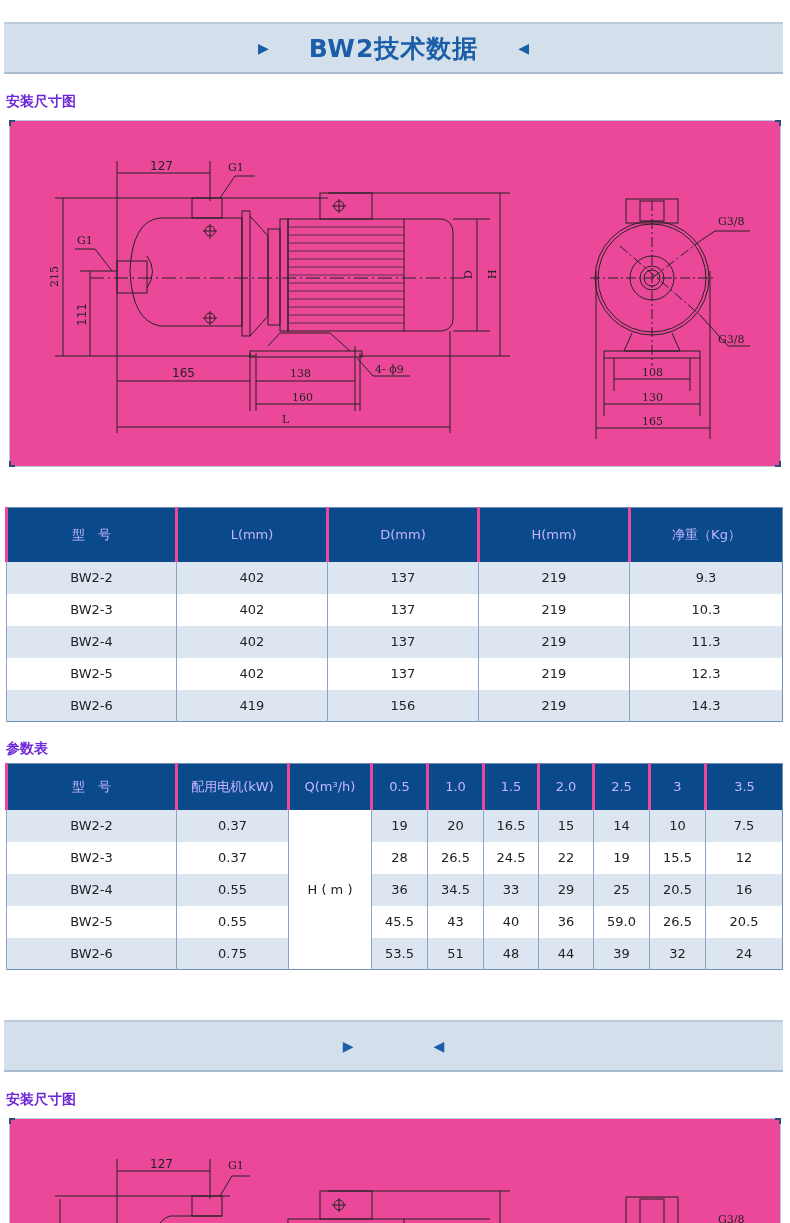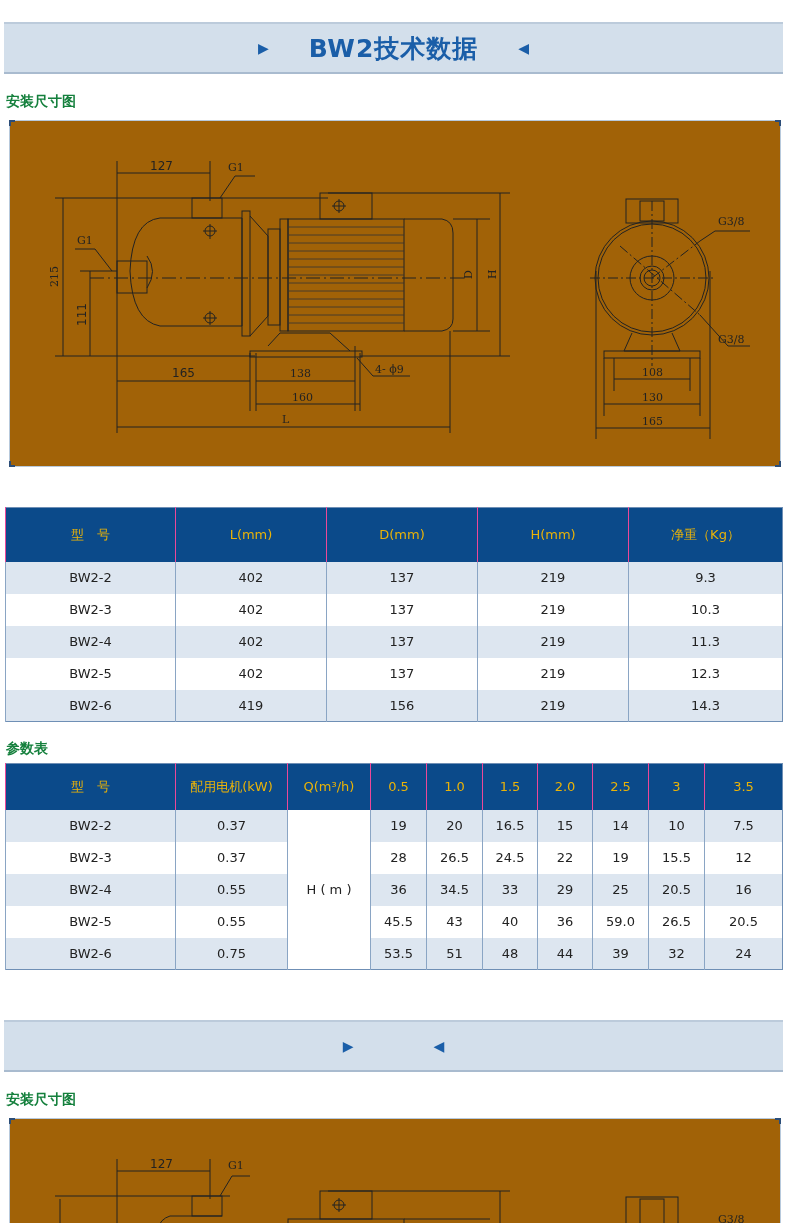--- a/index.html
+++ b/index.html
@@ -6,36 +6,36 @@
   html, body { width: 790px; height: 1223px; background: #ffffff; overflow: hidden; }
   body { font-family: "DejaVu Sans", "Liberation Sans", sans-serif; color: #222; position: relative; }
 
   .banner { position: absolute; left: 4px; width: 779px; height: 52px; background: #d3dfeb;
             border-top: 2px solid #bccbdb; border-bottom: 2px solid #a9bbcf;
             display: flex; align-items: center; justify-content: center; }
   .banner .tri { color: #1a5ea8; font-size: 14px; margin: 0 40px; line-height: 1; }
   .banner .title { color: #1a5ea8; font-weight: bold; font-size: 25px; letter-spacing: 1px;
                    font-family: "DejaVu Sans", sans-serif; }
 
-  .section-label { position: absolute; left: 6px; font-size: 14px; font-weight: bold; color: #15803d; }
-
-  .frame { position: absolute; left: 9px; width: 772px; border: 1px solid #b7c9dc; background: #a16207; }
+  .section-label { position: absolute; left: 6px; font-size: 14px; font-weight: bold; color: #6d28d9; }
+
+  .frame { position: absolute; left: 9px; width: 772px; border: 1px solid #b7c9dc; background: #ec4899; }
   .frame .c { position: absolute; width: 6px; height: 6px; border-color: #2b4d78; border-style: solid; border-width: 0; }
   .frame .tl { left: -1px; top: -1px; border-left-width: 2px; border-top-width: 2px; }
   .frame .tr { right: -1px; top: -1px; border-right-width: 2px; border-top-width: 2px; }
   .frame .bl { left: -1px; bottom: -1px; border-left-width: 2px; border-bottom-width: 2px; }
   .frame .br { right: -1px; bottom: -1px; border-right-width: 2px; border-bottom-width: 2px; }
   .frame svg { position: absolute; left: 0; top: 0; }
   .frame svg text { font-family: "DejaVu Serif", "Liberation Serif", serif; font-size: 11px; fill: #222; }
   .frame svg text.sans { font-family: "DejaVu Sans", sans-serif; font-size: 12px; }
 
   table.spec { position: absolute; left: 5px; width: 778px; border-collapse: collapse; table-layout: fixed;
                font-size: 13px; border: 1px solid #6f8fb5; }
-  table.spec th { background: #0b4a8a; color: #eab308; font-weight: normal; height: 54px; font-size: 13px;
-                  border-left: 1px solid #ec4899; text-align: center; }
+  table.spec th { background: #0b4a8a; color: #c4b5fd; font-weight: normal; height: 54px; font-size: 13px;
+                  border-left: 3px solid #ec4899; text-align: center; }
   table.spec td { height: 32px; text-align: center; border-left: 1px solid #8aa5c4; color: #222; }
   table.spec tr.odd td { background: #dde6f0; }
   table.spec tr.even td { background: #ffffff; }
   table.spec td.merged { background: #ffffff !important; }
   table.param th { height: 46px; font-size: 13px; }
 </style>
 </head>
 <body>
 
 <div class="banner" style="top:22px;">

